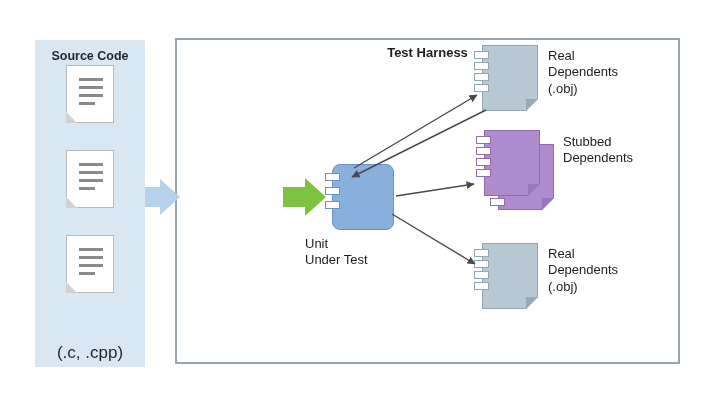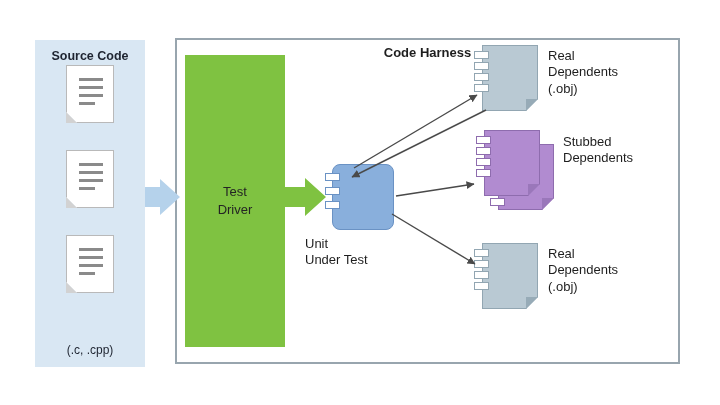--- a/index.html
+++ b/index.html
@@ -5,21 +5,21 @@
   * { margin:0; padding:0; box-sizing:border-box; }
   html,body { background:#ffffff; }
   body { font-family:"Liberation Sans", sans-serif; color:#1f1f1f; }
   .canvas { position:relative; width:720px; height:405px; background:#ffffff; overflow:hidden; }
 
   
   .panel { position:absolute; left:35px; top:40px; width:110px; height:327px; background:#d9e7f3; }
   .panel-title { position:absolute; top:9px; left:0; width:100%; text-align:center;
                  font-size:12.5px; font-weight:bold; color:#1e2430; }
   .panel-caption { position:absolute; top:303px; left:0; width:100%; text-align:center;
-                   font-size:12px; color:#1e2430; }
+                   font-size:17px; color:#1e2430; }
 
   .file { position:absolute; left:31px; width:48px; height:58px; }
   .file.f1 { top:25px; } .file.f2 { top:110px; } .file.f3 { top:195px; }
   .file .page { position:absolute; inset:0; background:#ffffff; border:1px solid #b9b9b9;
                 clip-path:polygon(0 0,100% 0,100% 100%,11px 100%,0 calc(100% - 11px)); }
   .file .fold { position:absolute; left:0; bottom:0; width:11px; height:11px; background:#d2d2d2;
                 clip-path:polygon(0 0,100% 100%,0 100%); }
   .file .ln { position:absolute; left:13px; height:3px; background:#8a8a8a; }
   .file .ln.a { top:13px; width:24px; } .file .ln.b { top:21px; width:24px; }
   .file .ln.c { top:29px; width:24px; } .file .ln.d { top:37px; width:16px; }
@@ -101,27 +101,23 @@
       <i class="ln a"></i>
       <i class="ln b"></i>
       <i class="ln c"></i>
       <i class="ln d"></i>
     </div>
 
     <div class="panel-caption">(.c, .cpp)</div>
   </div>
 
   <div class="harness">
-    <div class="harness-title">Code Harness</div>
+    <div class="harness-title">Test Harness</div>
   </div>
 
-  <div class="driver">
-    <span>Test
-Driver</span>
-  </div>
 
   <div class="unit">
     <div class="ctab t1"></div>
     <div class="ctab t2"></div>
     <div class="ctab t3"></div>
   </div>
   <div class="unit-label">Unit
 Under Test</div>
 
   <div class="doc gray top">

